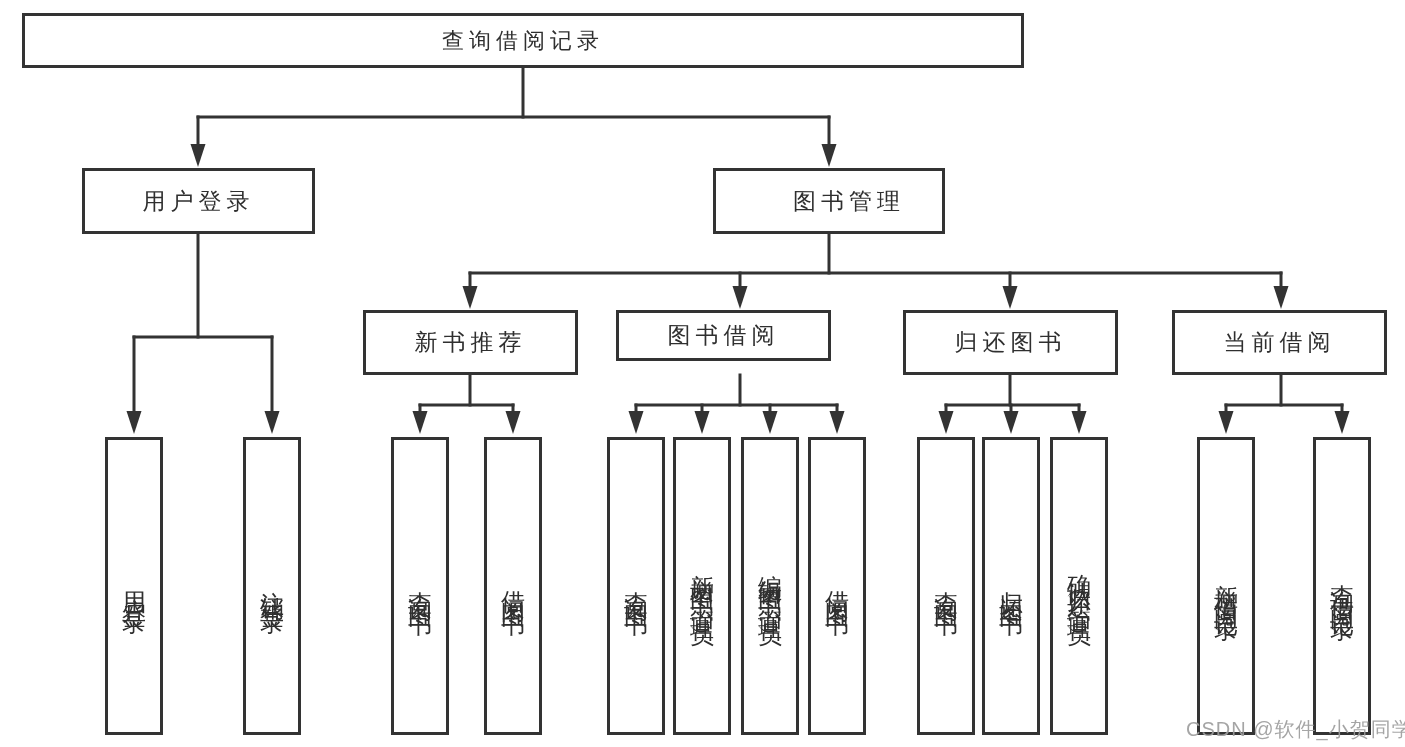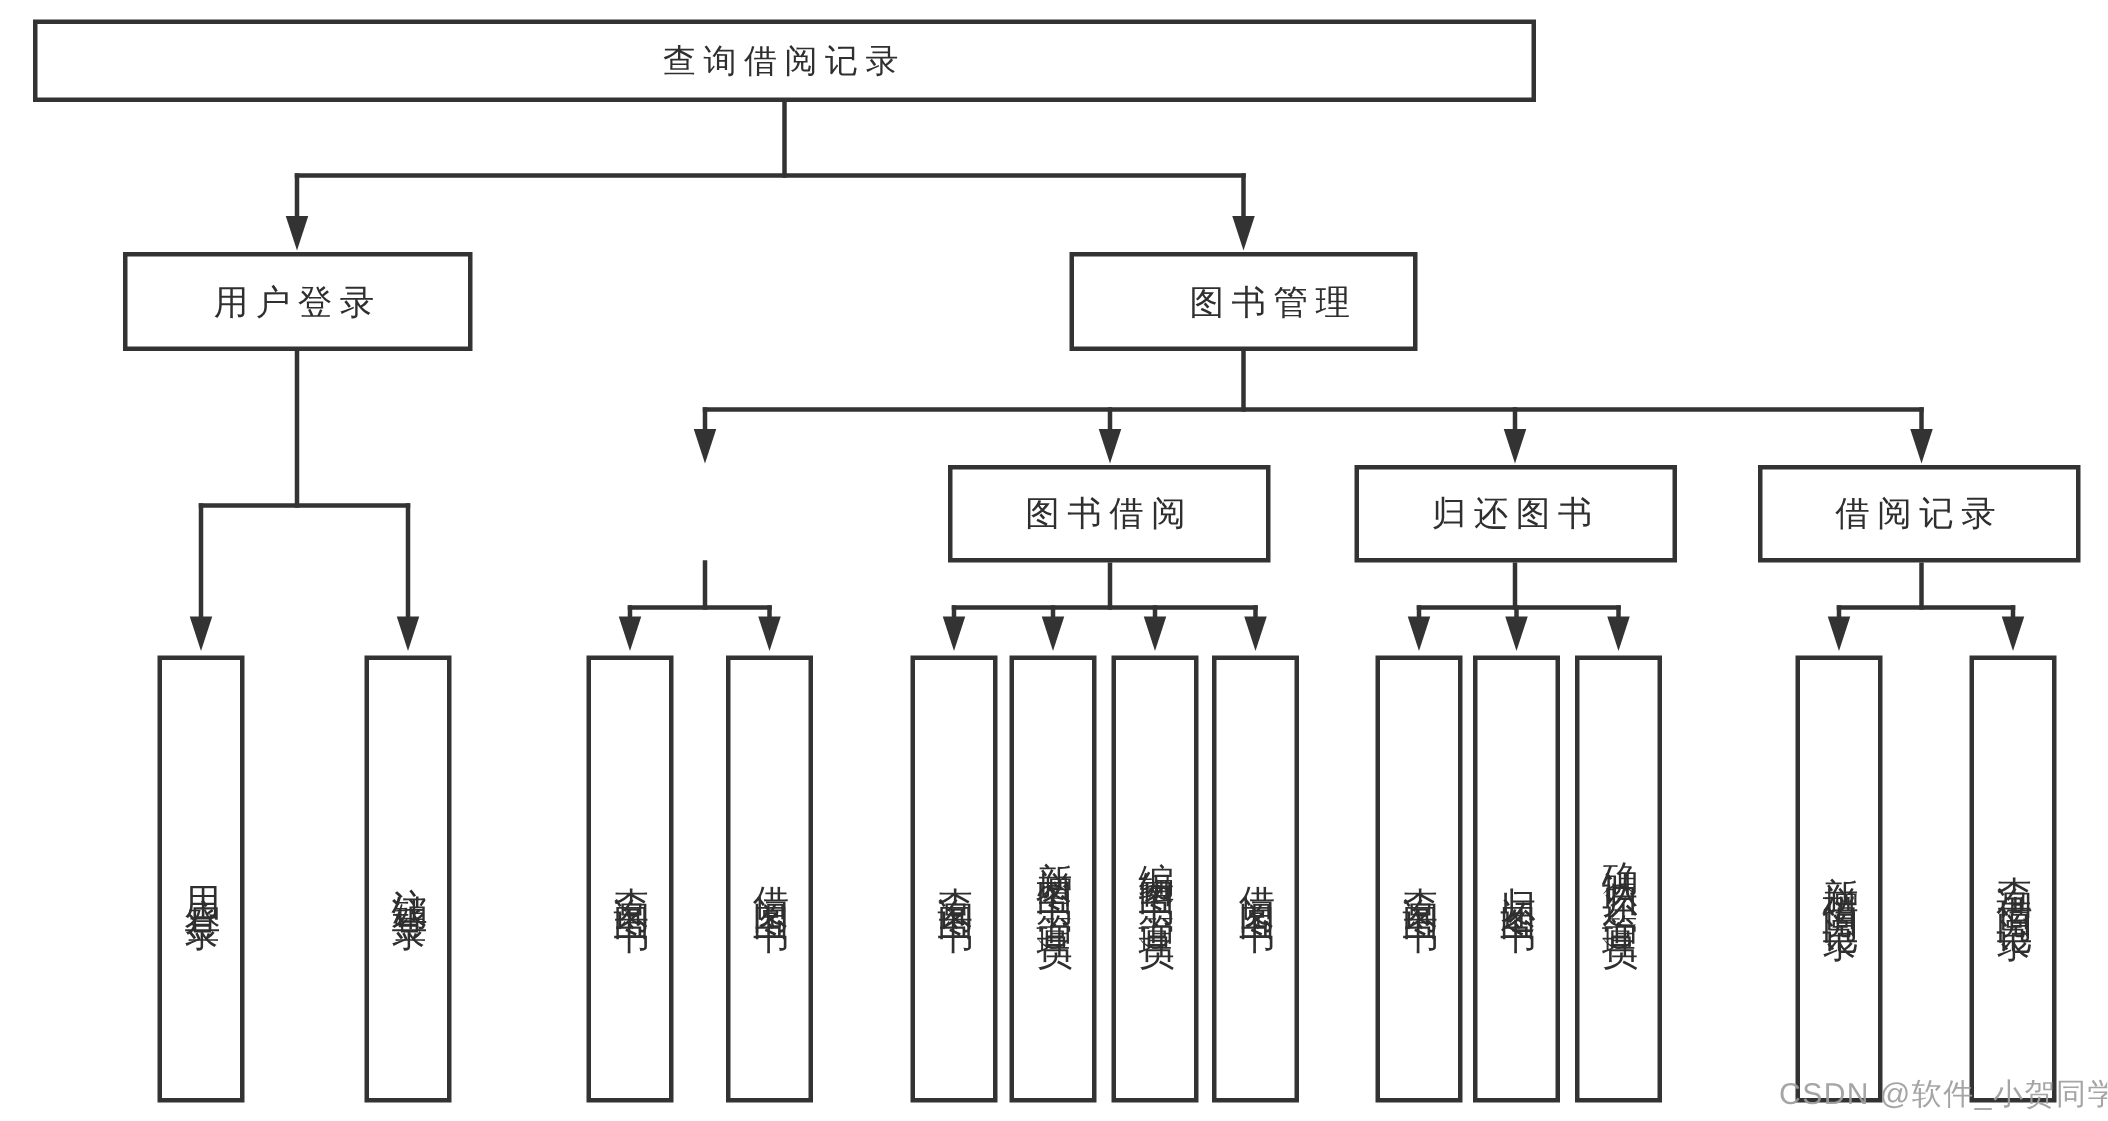--- a/index.html
+++ b/index.html
@@ -117,28 +117,31 @@
     <span>查询借阅记录</span>
   </div>
 
   <div class="node hbox" style="left:82px;top:168px;width:233px;height:66px;">
     <span>用户登录</span>
   </div>
   <div class="node hbox" style="left:713px;top:168px;width:232px;height:66px;padding-left:40px;">
     <span>图书管理</span>
   </div>
 
-  <div class="node hbox" style="left:632px;top:310px;width:215px;height:65px;">
+  <div class="node hbox" style="left:363px;top:310px;width:215px;height:65px;">
+    <span>新书推荐</span>
+  </div>
+  <div class="node hbox" style="left:616px;top:310px;width:215px;height:51px;">
     <span>图书借阅</span>
   </div>
   <div class="node hbox" style="left:903px;top:310px;width:215px;height:65px;">
     <span>归还图书</span>
   </div>
   <div class="node hbox" style="left:1172px;top:310px;width:215px;height:65px;">
-    <span>借阅记录</span>
+    <span>当前借阅</span>
   </div>
 
   <div class="node vbox" style="left:105px;">
     <span>用户登录</span>
   </div>
   <div class="node vbox" style="left:243px;">
     <span>注销登录</span>
   </div>
   <div class="node vbox" style="left:391px;">
     <span>查询图书</span>

